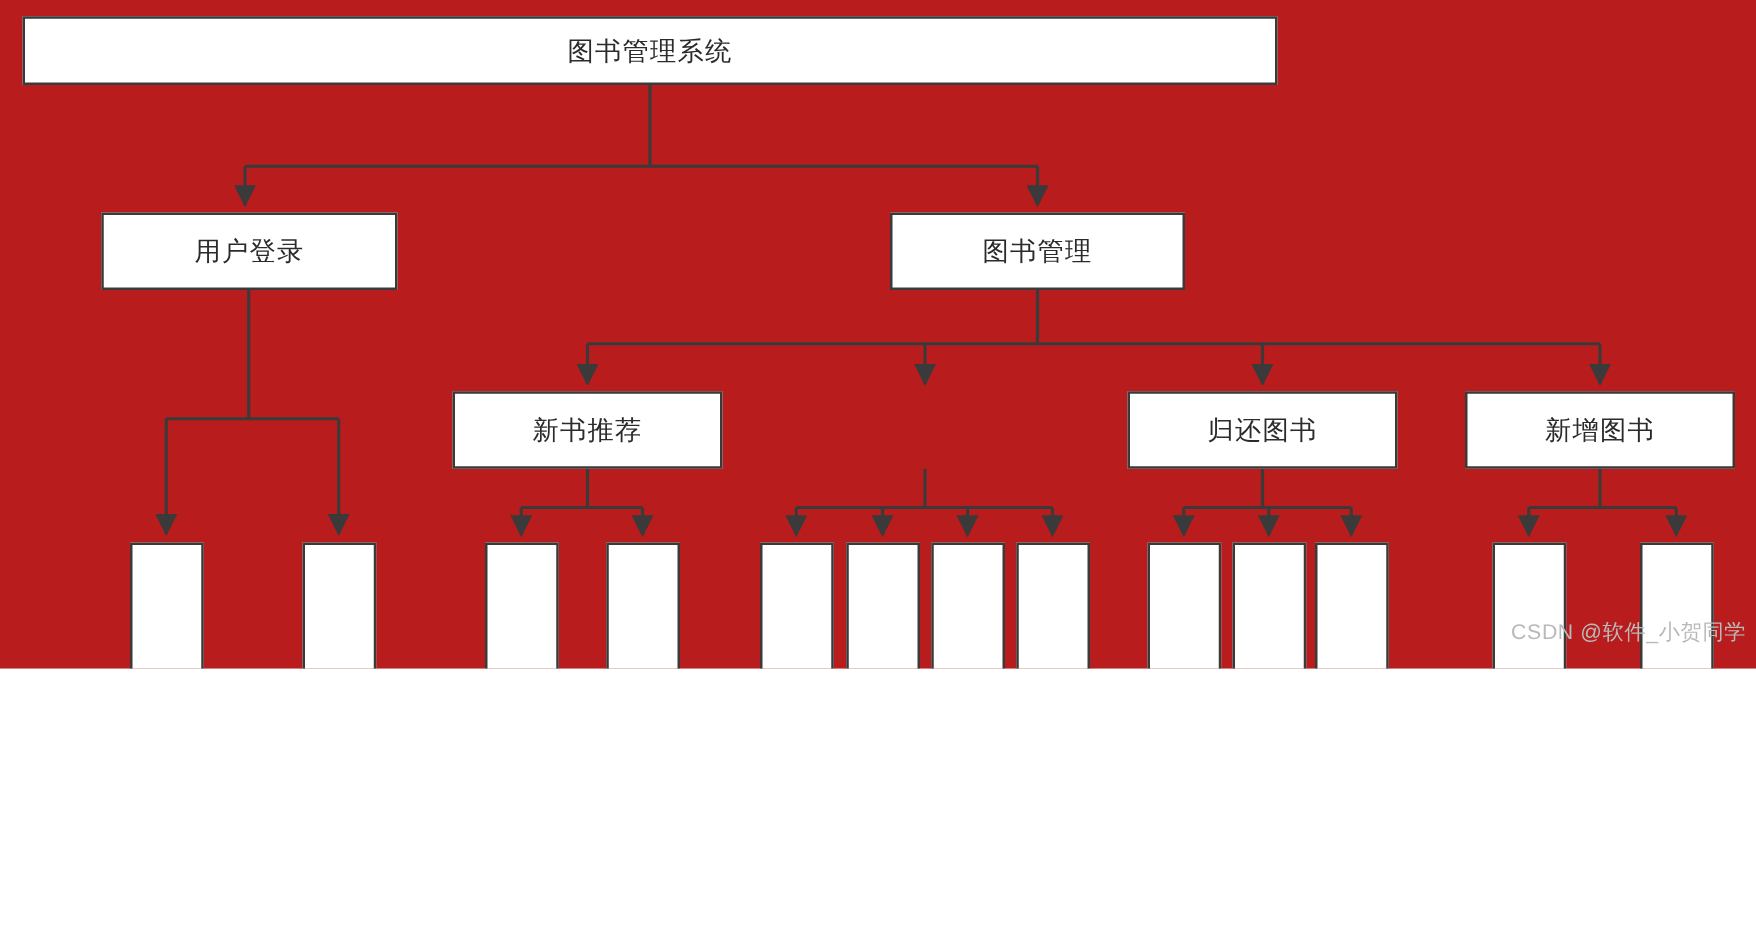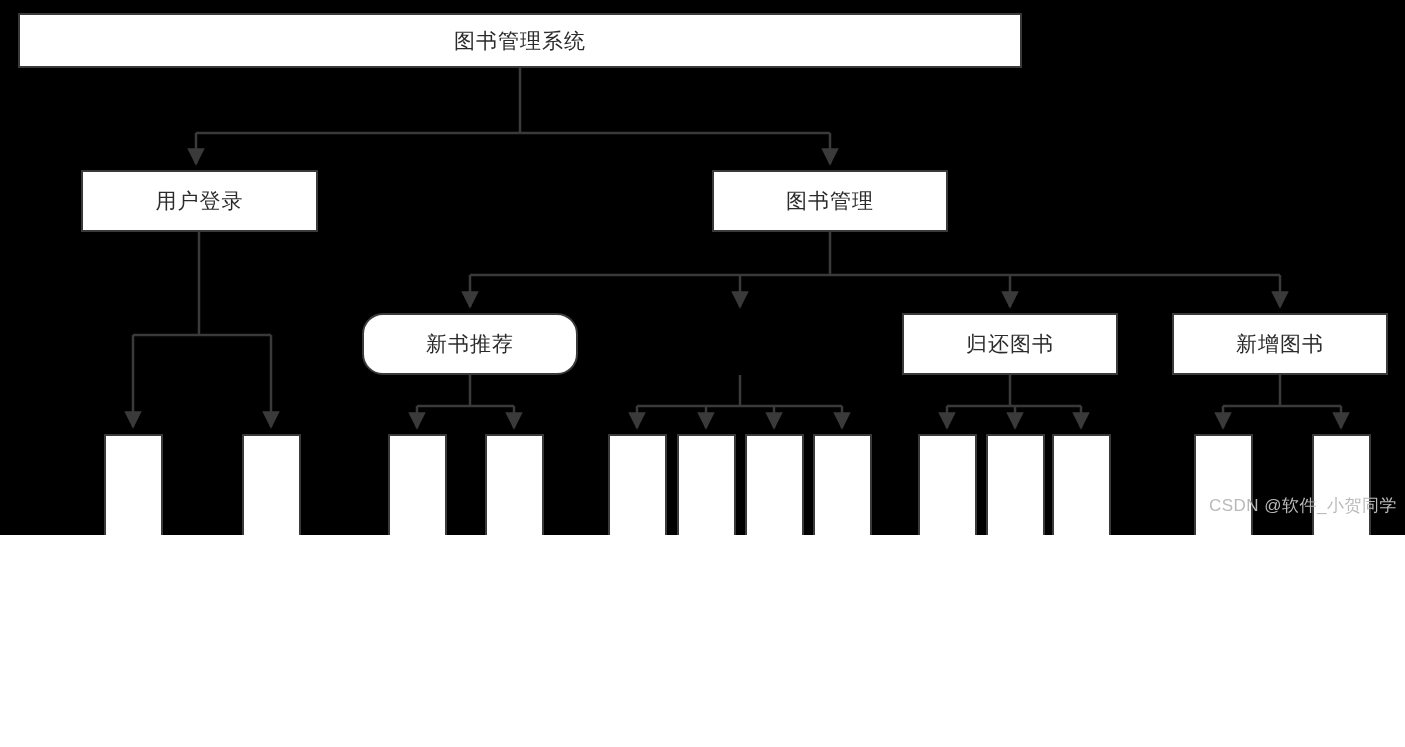--- a/index.html
+++ b/index.html
@@ -4,21 +4,21 @@
 <style>
   html, body {
     margin: 0;
     padding: 0;
     background: #ffffff;
   }
   #canvas {
     position: relative;
     width: 1405px;
     height: 535px;
-    background: #000000;
+    background: #b91c1c;
     font-family: "Liberation Sans", "DejaVu Sans", sans-serif;
     overflow: hidden;
   }
   svg#wires {
     position: absolute;
     left: 0;
     top: 0;
     width: 1405px;
     height: 747px;
     pointer-events: none;
@@ -118,21 +118,21 @@
     <span>图书管理系统</span>
   </div>
 
   <div class="node h" style="left:81px; top:170px; width:237px; height:62px;">
     <span>用户登录</span>
   </div>
   <div class="node h" style="left:712px; top:170px; width:236px; height:62px;">
     <span>图书管理</span>
   </div>
 
-  <div class="node h" style="left:362px; top:313px; width:216px; height:62px;border-radius:21px;">
+  <div class="node h" style="left:362px; top:313px; width:216px; height:62px;">
     <span>新书推荐</span>
   </div>
   <div class="node h" style="left:902px; top:313px; width:216px; height:62px;">
     <span>归还图书</span>
   </div>
   <div class="node h" style="left:1172px; top:313px; width:216px; height:62px;">
     <span>新增图书</span>
   </div>
 
   <div class="node v" style="left:104px; top:434px; width:59px; height:300px;">

